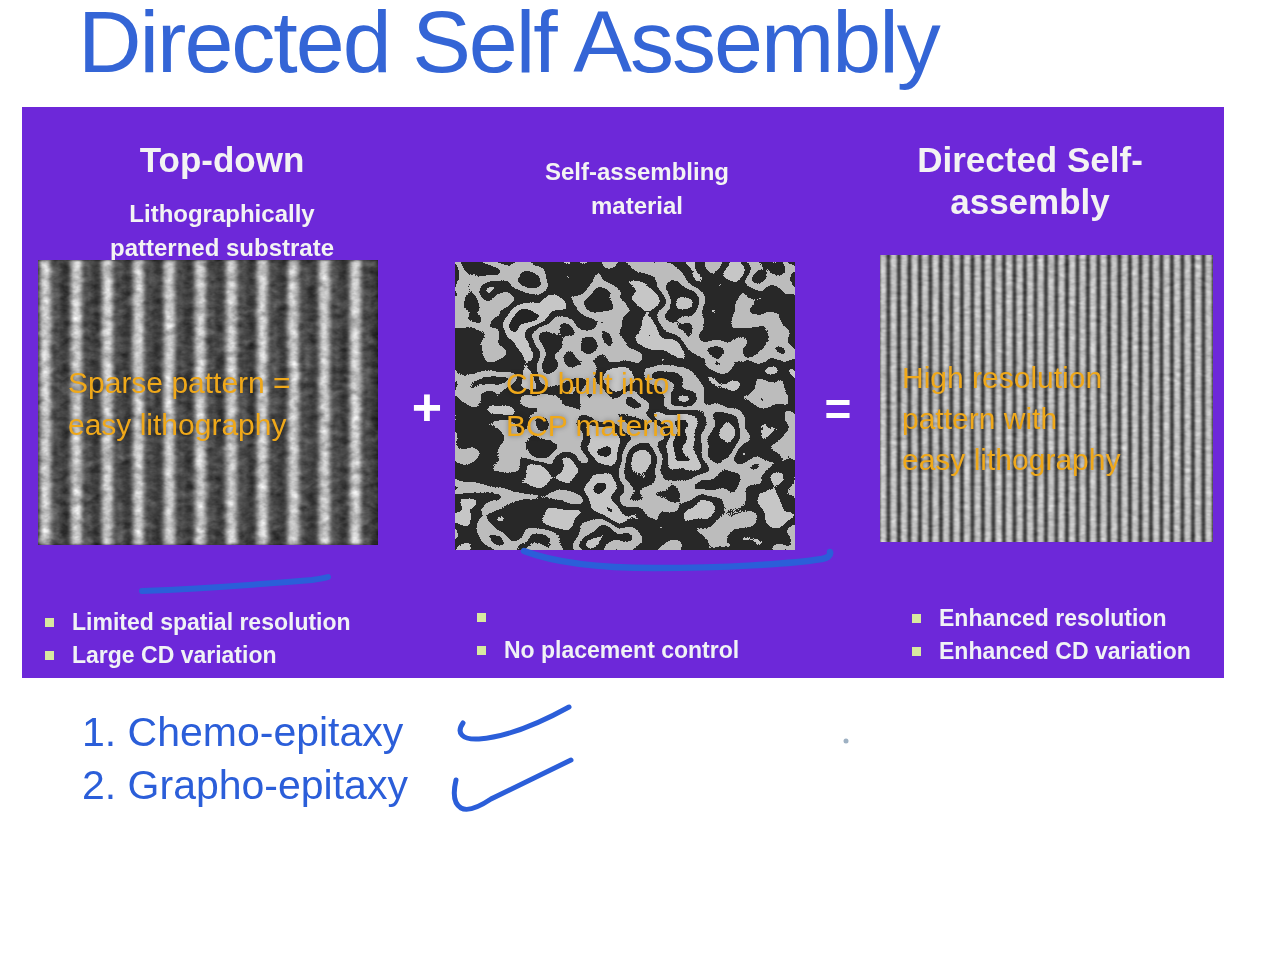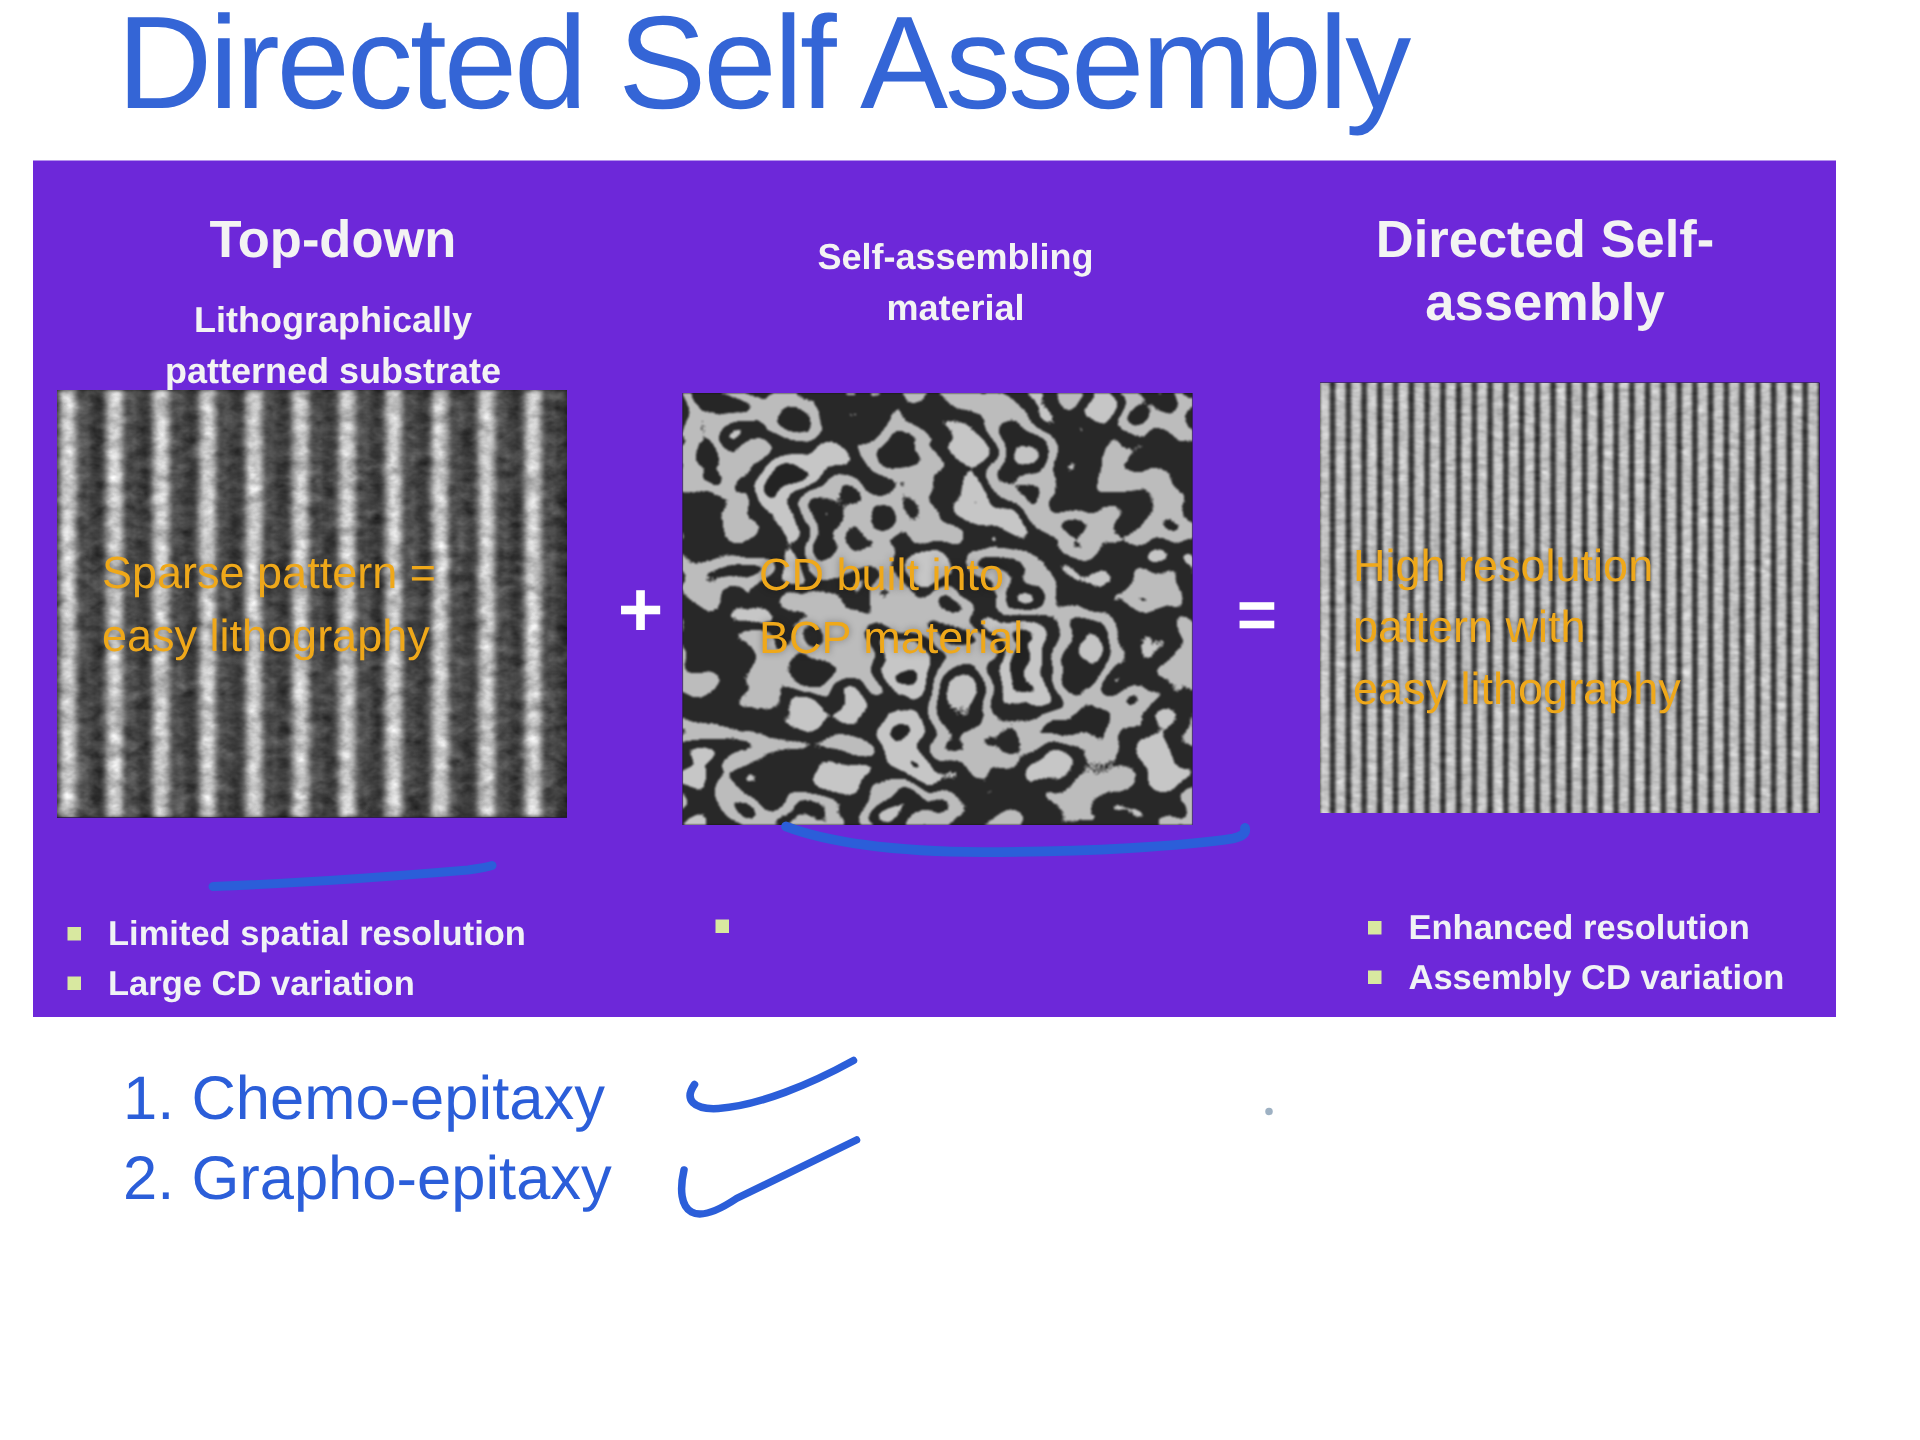--- a/index.html
+++ b/index.html
@@ -133,29 +133,33 @@
       </div>
       <div class="bitem">
         <span class="sq"></span>
         <span class="blabel">Large CD variation</span>
       </div>
     </div>
     <div class="blist bl2">
       <div class="bitem">
         <span class="sq"></span>
       </div>
+      <div class="bitem">
+        <span class="sq"></span>
+        <span class="blabel">No placement control</span>
+      </div>
     </div>
     <div class="blist bl3">
       <div class="bitem">
         <span class="sq"></span>
         <span class="blabel">Enhanced resolution</span>
       </div>
       <div class="bitem">
         <span class="sq"></span>
-        <span class="blabel">Assembly CD variation</span>
+        <span class="blabel">Enhanced CD variation</span>
       </div>
     </div>
   </div>
 
   <div class="epitaxy">
     <div>1. Chemo-epitaxy</div>
     <div>2. Grapho-epitaxy</div>
   </div>
 
   <svg class="ink" width="1280" height="960">

